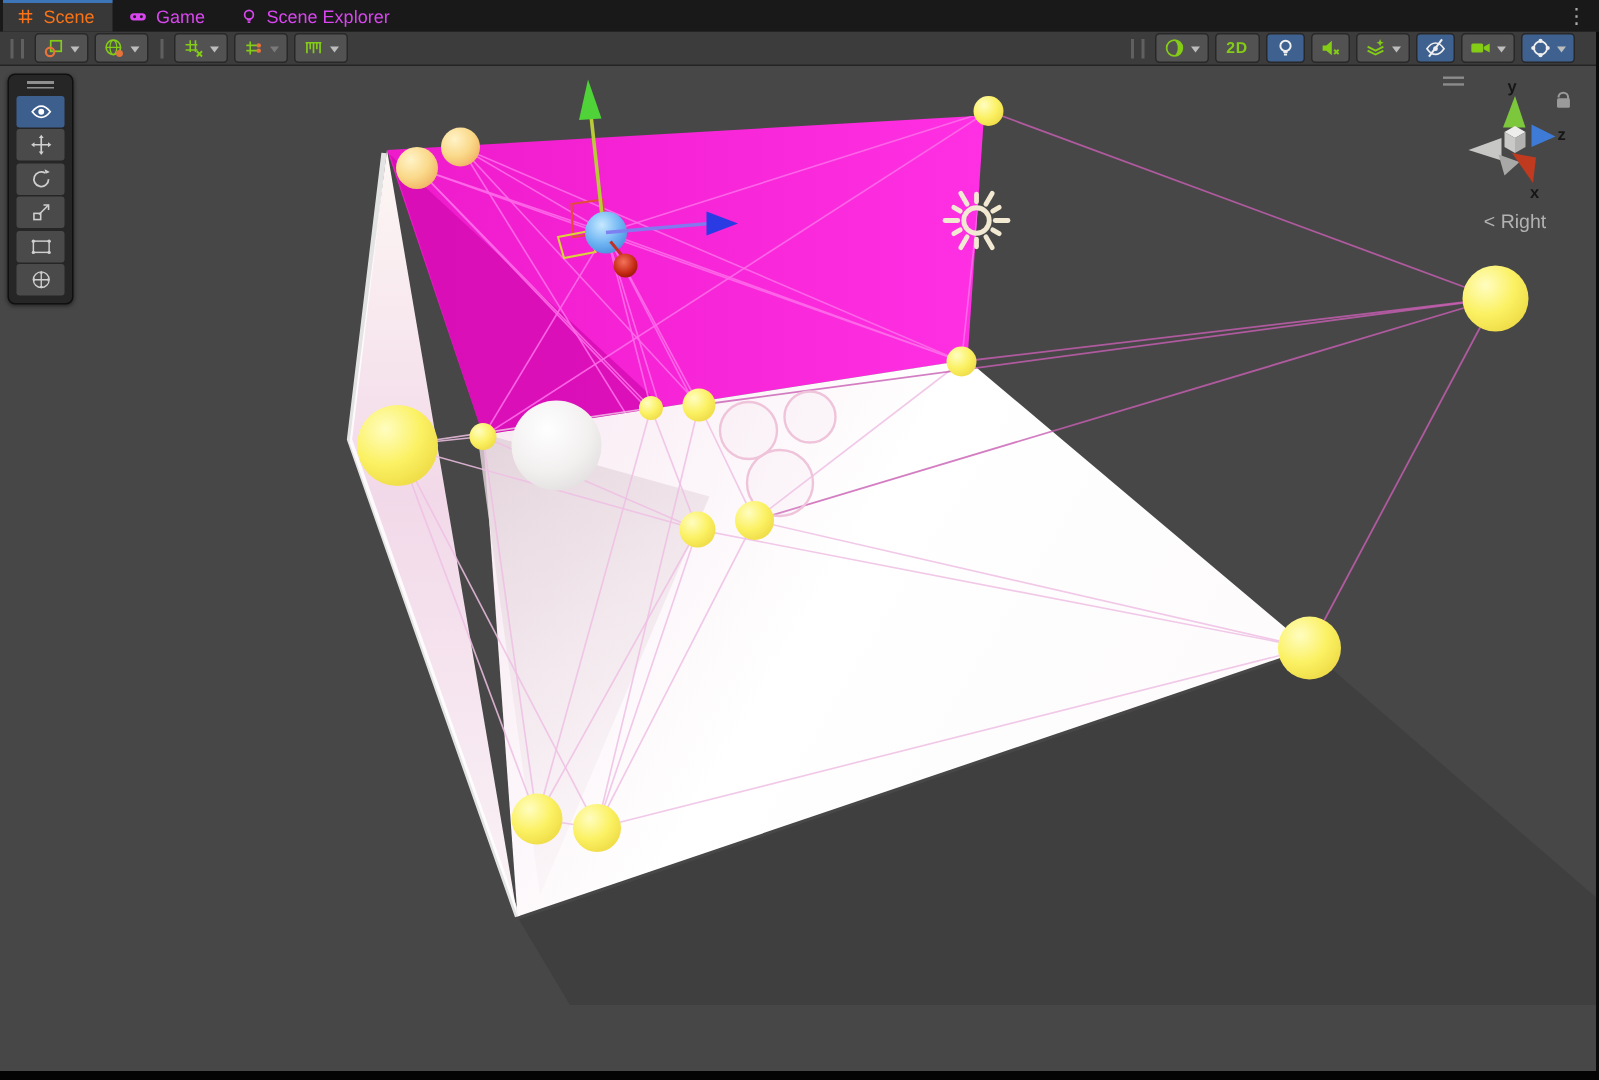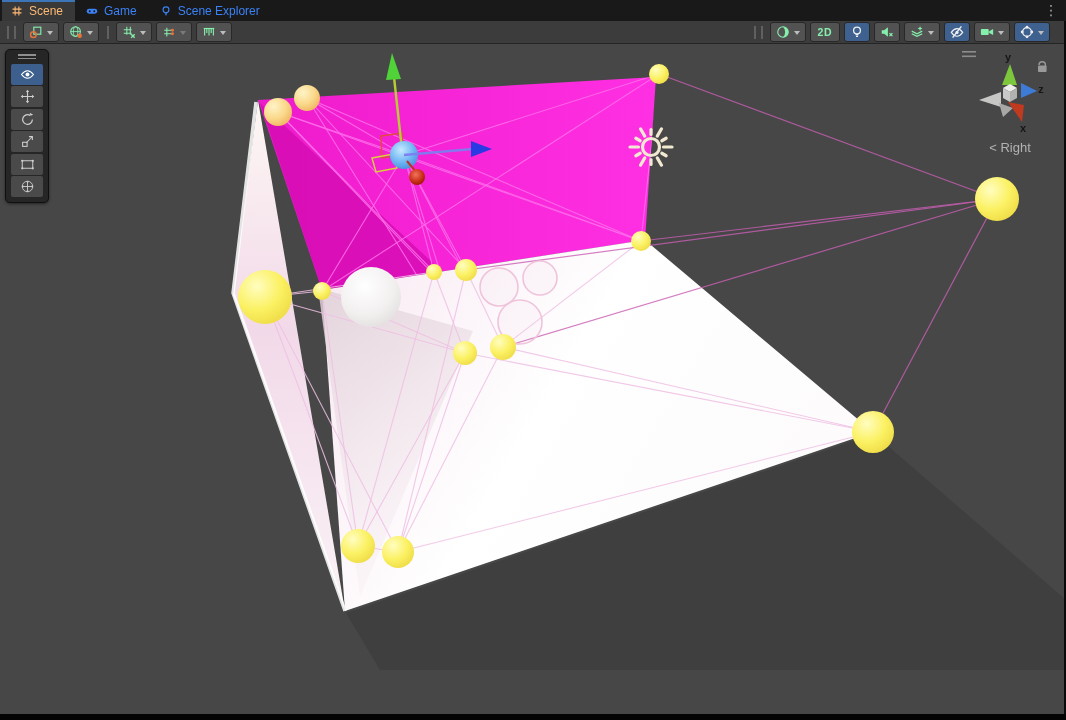--- a/index.html
+++ b/index.html
@@ -1,28 +1,28 @@
 <!DOCTYPE html>
 <html><head>
 <meta charset="utf-8">
 <style>
   html,body{margin:0;padding:0;background:#000;}
   body{width:1066px;height:720px;position:relative;overflow:hidden;
        font-family:"Liberation Sans",sans-serif;-webkit-font-smoothing:antialiased;}
   
   .tabbar{position:absolute;left:0;top:0;width:1066px;height:21px;background:#191919;display:flex;align-items:stretch;}
-  .tab{display:flex;align-items:center;gap:6px;padding:0 12px 0 9px;font-size:12px;color:#3b82f6;background:transparent;margin-left:2px;}
-  .tab.active{background:#383838;color:#fdba74;box-shadow:inset 0 2px 0 #3c76b8;}
+  .tab{display:flex;align-items:center;gap:6px;padding:0 12px 0 9px;font-size:12px;color:#d946ef;background:transparent;margin-left:2px;}
+  .tab.active{background:#383838;color:#f97316;box-shadow:inset 0 2px 0 #3c76b8;}
   .tab svg{width:12px;height:12px;flex:none;}
   .kebab{position:absolute;right:8px;top:1px;color:#ababab;font-size:14px;line-height:19px;}
   
   .toolbar{position:absolute;left:0;top:21px;width:1066px;height:23px;background:#3c3c3c;border-bottom:1px solid #242424;display:flex;align-items:center;padding:0 4px;box-sizing:border-box;}
   .handle{width:5px;height:13px;border-left:2px solid #606060;border-right:2px solid #606060;margin:0 7px 0 3px;flex:none;}
   .vsep{width:0;height:13px;border-left:2px solid #606060;margin:0 7px 0 4px;flex:none;}
-  .tbtn{display:flex;align-items:center;gap:4px;height:18px;padding:0 5px;background:#525252;border:1px solid #282828;border-radius:3px;margin-right:4px;color:#86efac;flex:none;}
+  .tbtn{display:flex;align-items:center;gap:4px;height:18px;padding:0 5px;background:#525252;border:1px solid #282828;border-radius:3px;margin-right:4px;color:#84cc16;flex:none;}
   .tbtn.active{background:#3e618f;color:#efefef;}
   .tbtn svg{width:14px;height:14px;}
   .tbtn .lbl{font-size:10.5px;font-weight:bold;letter-spacing:.5px;padding:0 2px;}
   .caret{width:0;height:0;border-left:3.5px solid transparent;border-right:3.5px solid transparent;border-top:4.5px solid #bdbdbd;margin-top:1px;}
   .caret.dim{opacity:.38;}
   .rgroup{margin-left:auto;display:flex;align-items:center;padding-right:8px;}
   
   .scene{position:absolute;left:0;top:44px;width:1066px;height:670px;background:#474747;}
   .scene svg.world{position:absolute;left:0;top:0;}
   .rightedge{position:absolute;right:0;top:21px;width:2px;height:693px;background:#0a0a0a;}

